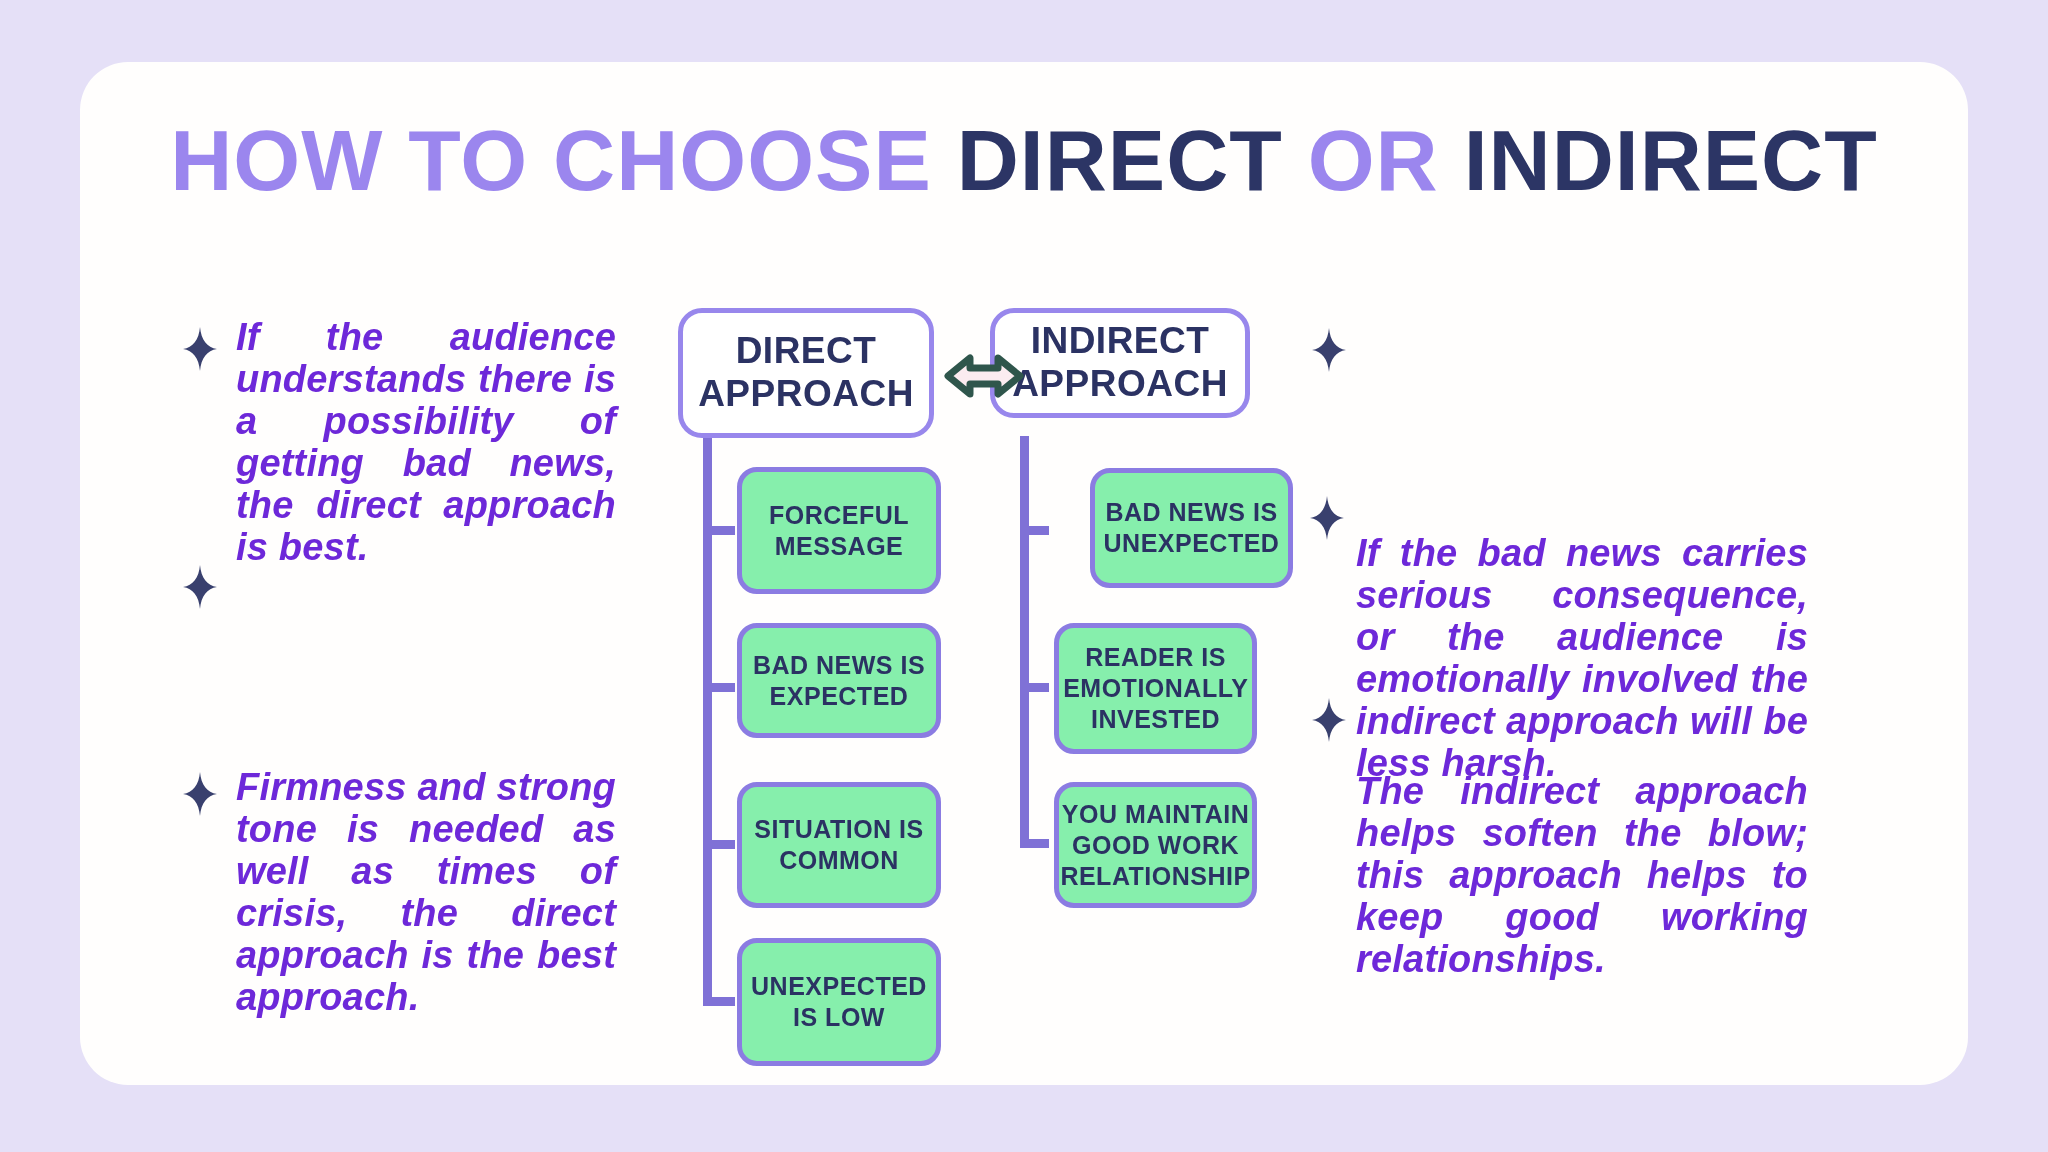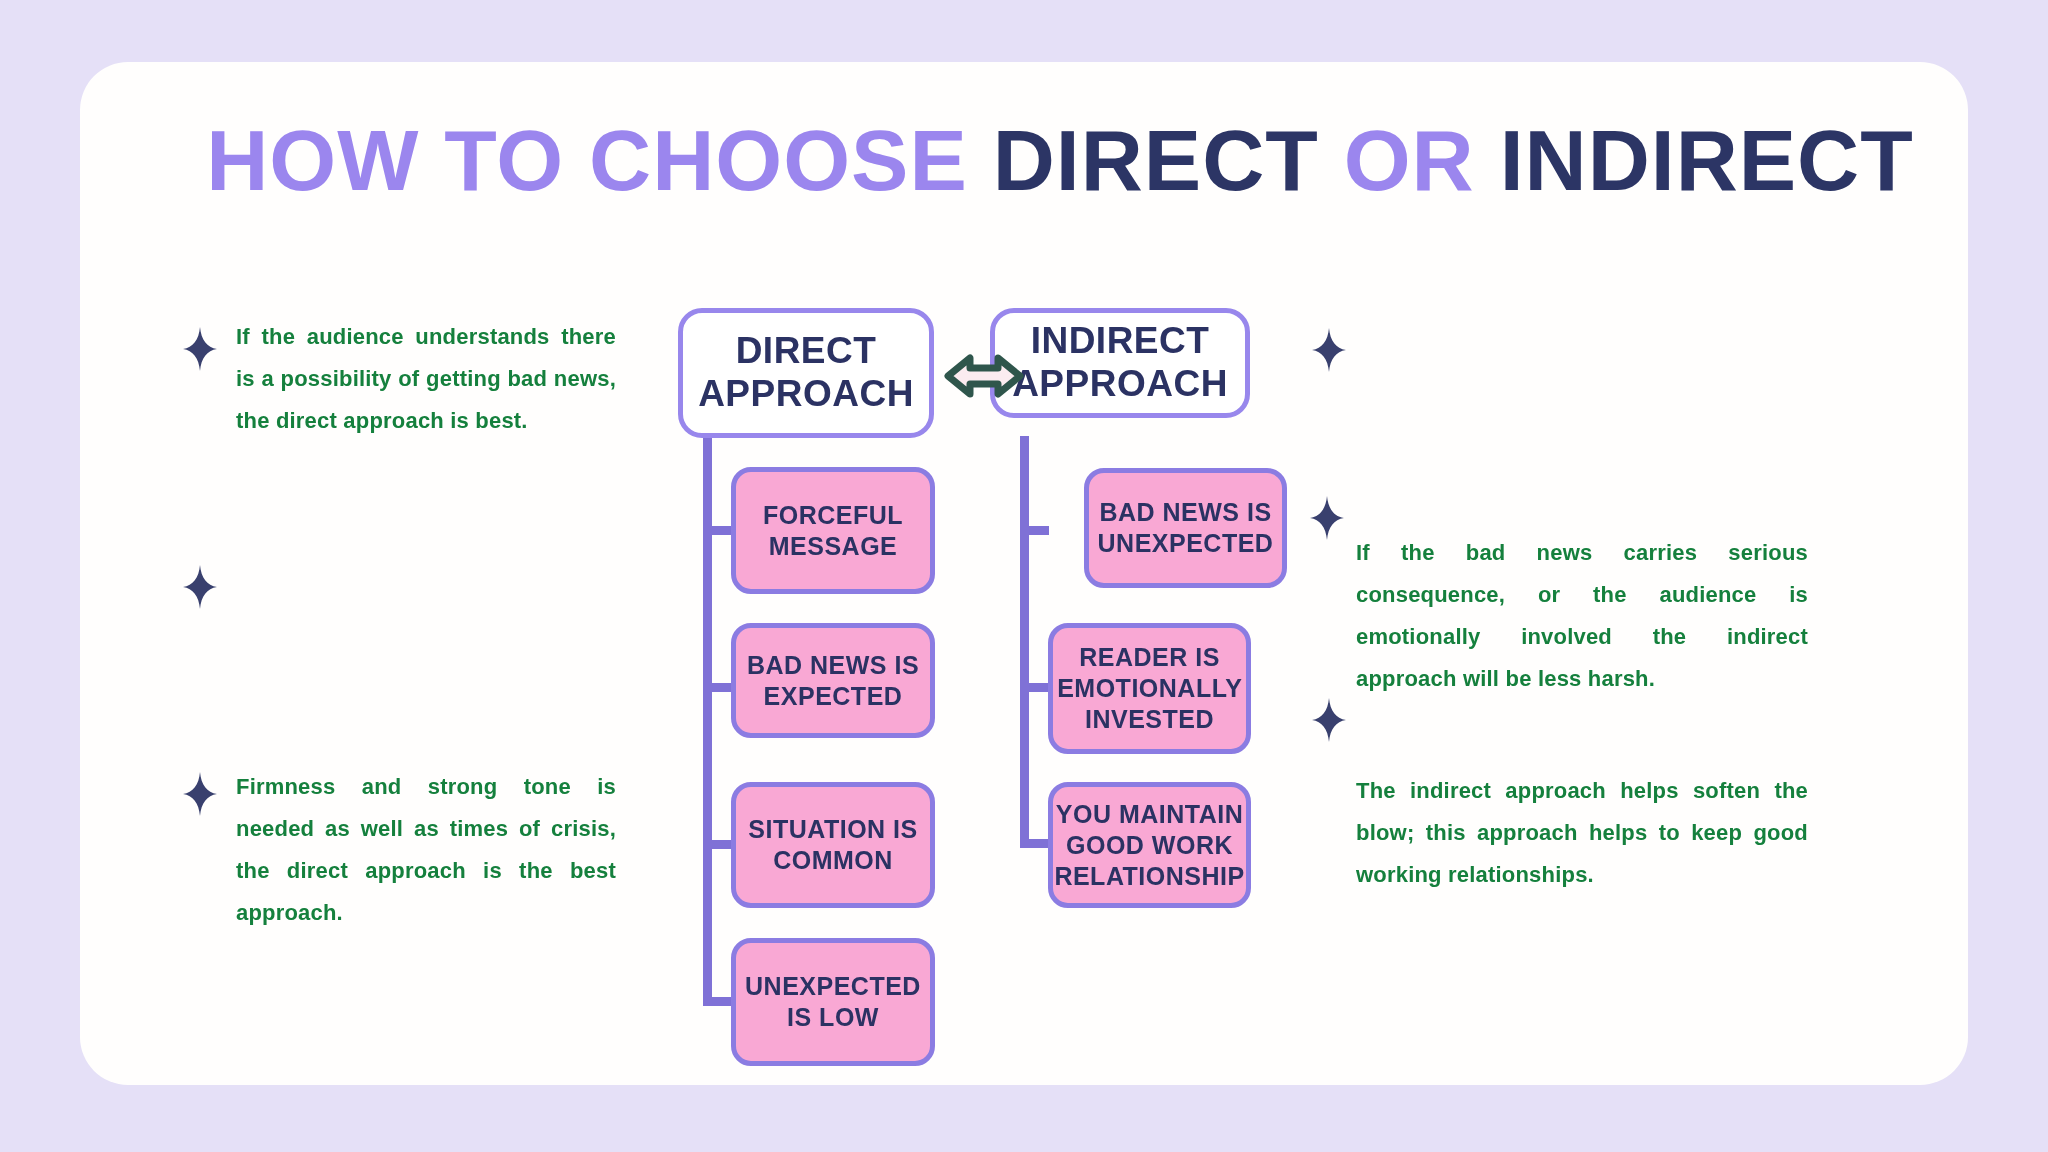--- a/index.html
+++ b/index.html
@@ -21,65 +21,66 @@
   .title {
     position: absolute;
     left: 80px; top: 112px;
     width: 1888px;
     text-align: center;
     font-size: 86px;
     font-weight: bold;
     letter-spacing: 1px;
     white-space: nowrap;
     line-height: 96px;
-    padding-left: 36px;
   }
   .t-purple { color: #9b86ee; }
   .t-navy   { color: #2c3565; }
 
   .bullet-star { position: absolute; width: 34px; height: 44px; }
   .bullet-star svg { width: 100%; height: 100%; display: block; }
 
   .bullet-text {
     position: absolute;
-    font-size: 22px;
+    font-size: 38px;
     line-height: 42px;
     font-weight: bold;
     text-align: justify;
-    color: #15803d;
+    color: #6d28d9;
     letter-spacing: 0.2px;
+    font-style: italic;
   }
   .left-text  { left: 236px;  width: 380px; }
   .right-text { left: 1356px; width: 452px; }
 
   .node-header {
     position: absolute;
     box-sizing: border-box;
     background: #ffffff;
     border: 5px solid #9887ec;
     border-radius: 24px;
     display: flex; align-items: center; justify-content: center;
     text-align: center;
     font-size: 37px; font-weight: bold; letter-spacing: 0.5px;
     color: #2b3263; line-height: 1.15;
     padding: 12px 10px;
     z-index: 2;
   }
   .node-child {
     position: absolute;
     box-sizing: border-box;
-    background: #f9a8d4;
+    background: #86efac;
     border: 5px solid #8b7ce2;
     border-radius: 20px;
     display: flex; align-items: center; justify-content: center;
     text-align: center;
     font-size: 25px; font-weight: bold; letter-spacing: 0.5px;
     color: #2b3263; line-height: 31px;
     padding: 0 8px;
     z-index: 2;
+    margin-left: 6px;
   }
   .connector { position: absolute; background: #7f71d6; z-index: 1; }
 
   .swap-arrow { position: absolute; left: 944px; top: 351px; width: 80px; height: 50px; z-index: 3; }
   .swap-arrow svg { width: 100%; height: 100%; display: block; }
 </style>
 </head>
 <body>
 
 <div class="stage">

